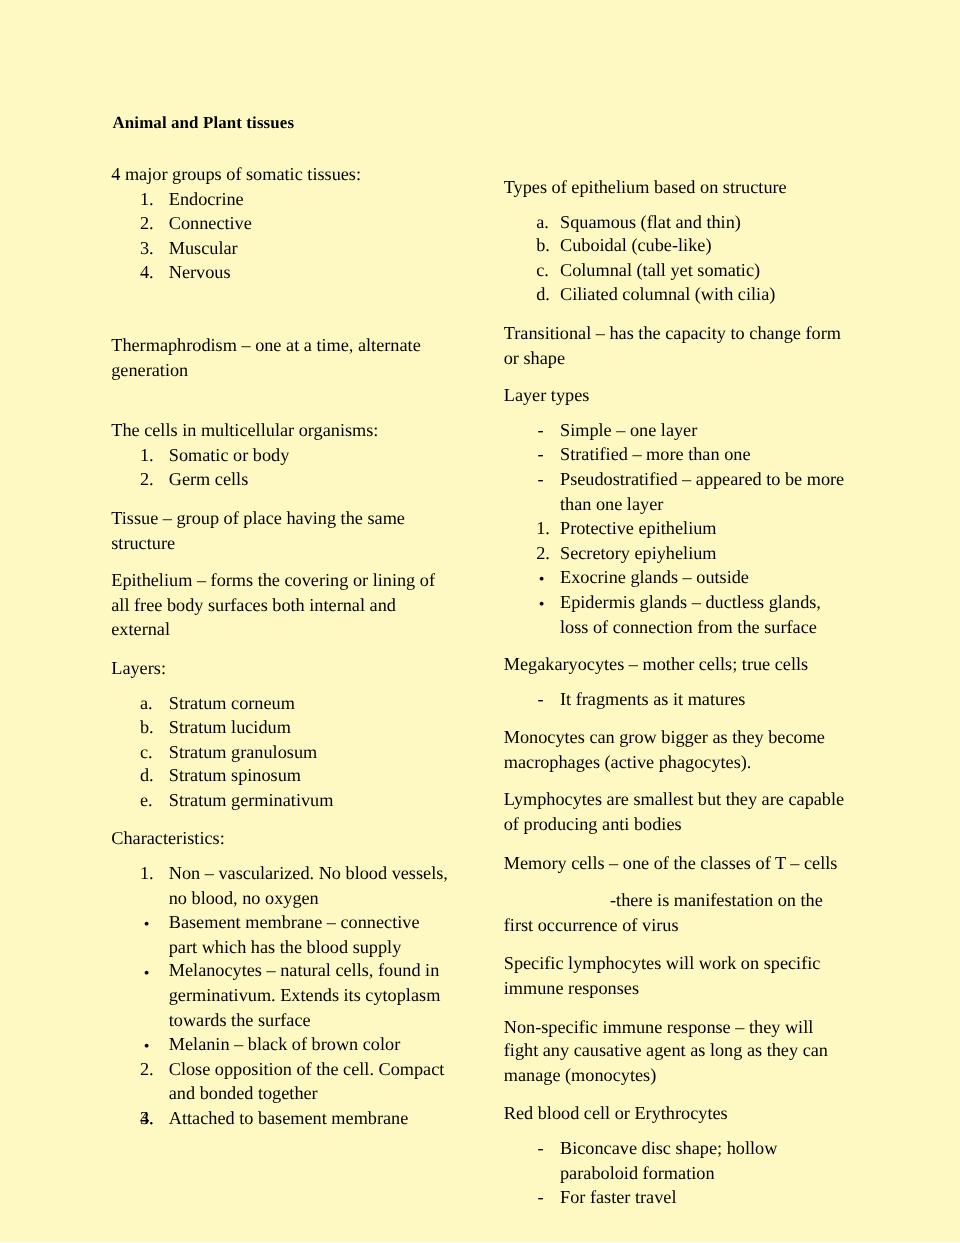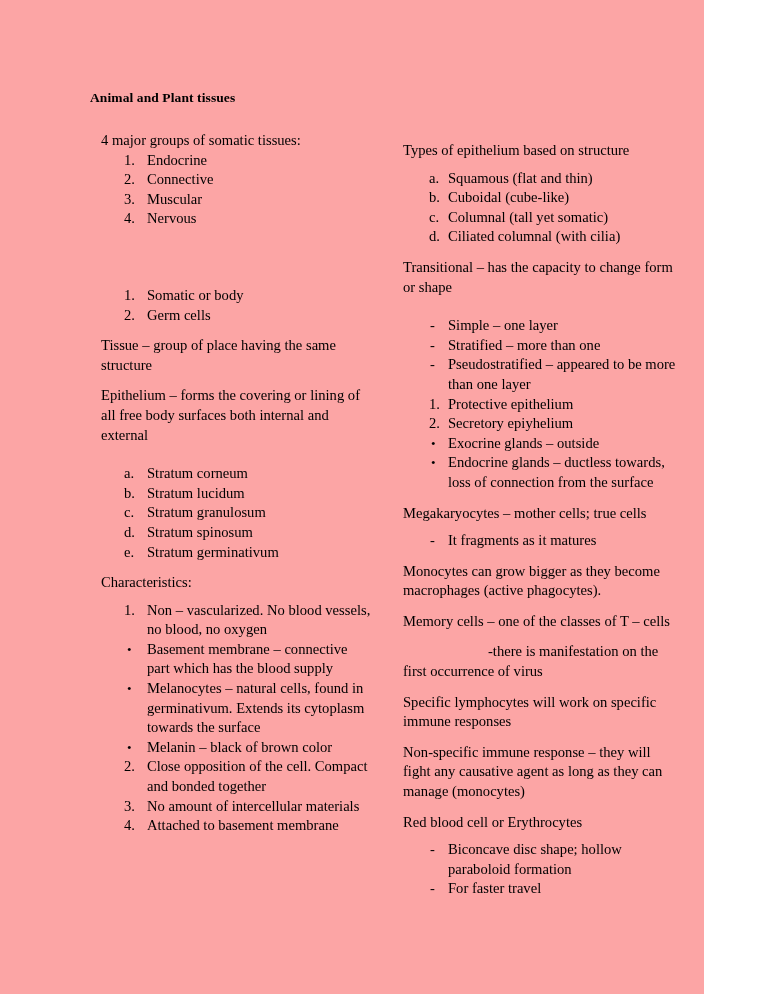--- a/index.html
+++ b/index.html
@@ -10,43 +10,43 @@
   }
   body {
     width: 768px;
     height: 994px;
     font-family: "Liberation Serif", "DejaVu Serif", serif;
     color: #000000;
     -webkit-font-smoothing: antialiased;
   }
   .page {
     position: relative;
-    width: 704px;
+    width: 768px;
     height: 994px;
-    background: #fca5a5;
+    background: #fef9c3;
     overflow: hidden;
     font-family: Liberation Serif, serif;
   }
   .doc-title {
     position: absolute;
     left: 90px;
     top: 90px;
     font-size: 13.5px;
     font-weight: bold;
     letter-spacing: 0.1px;
     white-space: nowrap;
   }
   .col {
     position: absolute;
     top: 131px;
     font-size: 14.6px;
     line-height: 19.6px;
   }
   .col-left {
-    left: 101px;
+    left: 89px;
     width: 272px;
   }
   .col-right {
     left: 403px;
     top: 141px;
     width: 275px;
   }
   p.para {
     margin: 0 0 11px 0;
     padding: 0;
@@ -125,40 +125,43 @@
         <span>Muscular</span>
       </li>
       <li>
         <span class="mark">4.</span>
         <span>Nervous</span>
       </li>
     </ul>
 
     <div class="gap-lg"></div>
 
+    <p class="para">Thermaphrodism – one at a time, alternate generation</p>
 
     <div class="gap-md"></div>
 
+    <p class="para tight">The cells in multicellular organisms:</p>
 
     <ul class="lst">
       <li>
         <span class="mark">1.</span>
         <span>Somatic or body</span>
       </li>
       <li>
         <span class="mark">2.</span>
         <span>Germ cells</span>
       </li>
     </ul>
 
     <p class="para">Tissue – group of place having the same structure</p>
 
     <p class="para">Epithelium – forms the covering or lining of all free body surfaces both internal and external</p>
 
 
+    <p class="para tight">Layers:</p>
 
     <div class="gap-sm"></div>
 
     <ul class="lst">
       <li>
         <span class="mark">a.</span>
         <span>Stratum corneum</span>
       </li>
       <li>
         <span class="mark">b.</span>
@@ -198,21 +201,20 @@
       <li>
         <span class="mark bullet">•</span>
         <span>Melanin – black of brown color</span>
       </li>
       <li>
         <span class="mark">2.</span>
         <span>Close opposition of the cell. Compact and bonded together</span>
       </li>
       <li>
         <span class="mark">3.</span>
-        <span>No amount of intercellular materials</span>
       </li>
       <li>
         <span class="mark">4.</span>
         <span>Attached to basement membrane</span>
       </li>
     </ul>
 
   </div>
 
   <div class="col col-right">
@@ -235,20 +237,21 @@
         <span>Columnal (tall yet somatic)</span>
       </li>
       <li>
         <span class="mark">d.</span>
         <span>Ciliated columnal (with cilia)</span>
       </li>
     </ul>
 
     <p class="para">Transitional – has the capacity to change form or shape</p>
 
+    <p class="para tight">Layer types</p>
 
     <div class="gap-sm"></div>
 
     <ul class="lst">
       <li>
         <span class="mark dash">-</span>
         <span>Simple – one layer</span>
       </li>
       <li>
         <span class="mark dash">-</span>
@@ -265,37 +268,38 @@
       <li>
         <span class="mark">2.</span>
         <span>Secretory epiyhelium</span>
       </li>
       <li>
         <span class="mark bullet">•</span>
         <span>Exocrine glands – outside</span>
       </li>
       <li>
         <span class="mark bullet">•</span>
-        <span>Endocrine glands – ductless towards, loss of connection from the surface</span>
+        <span>Epidermis glands – ductless glands, loss of connection from the surface</span>
       </li>
     </ul>
 
     <p class="para tight">Megakaryocytes – mother cells; true cells</p>
 
     <div class="gap-sm"></div>
 
     <ul class="lst">
       <li>
         <span class="mark dash">-</span>
         <span>It fragments as it matures</span>
       </li>
     </ul>
 
     <p class="para">Monocytes can grow bigger as they become macrophages (active phagocytes).</p>
 
+    <p class="para">Lymphocytes are smallest but they are capable of producing anti bodies</p>
 
     <p class="para">Memory cells – one of the classes of T – cells</p>
 
     <p class="indented">-there is manifestation on the first occurrence of virus</p>
 
 
     <p class="para">Specific lymphocytes will work on specific immune responses</p>
 
     <p class="para">Non-specific immune response – they will fight any causative agent as long as they can manage (monocytes)</p>
 

